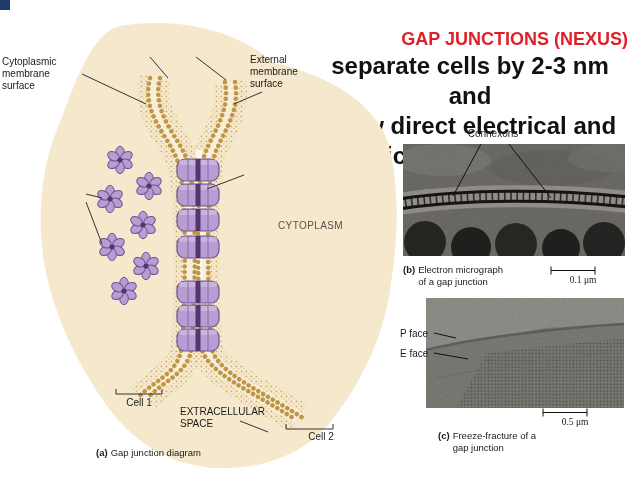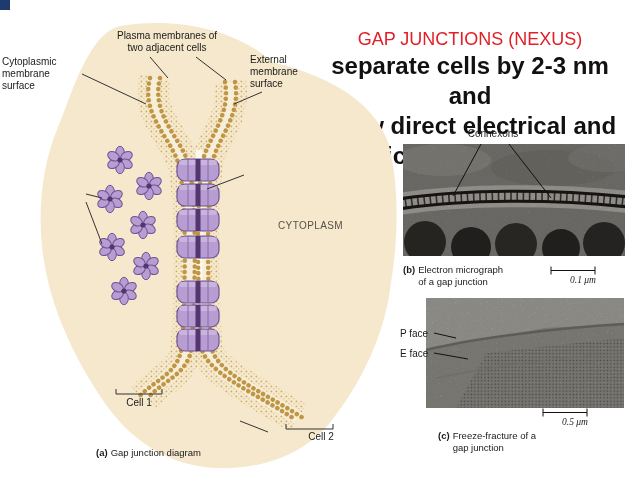--- a/index.html
+++ b/index.html
@@ -1,29 +1,29 @@
 <!DOCTYPE html>
 <html><head>
 <meta charset="utf-8">
 <style>
   html,body{margin:0;padding:0;background:#fff;}
   .slide{position:relative;width:638px;height:478px;background:#ffffff;overflow:hidden;
          font-family:"Liberation Sans",sans-serif;color:#1a1a1a;}
   .abs{position:absolute;}
   .corner{position:absolute;left:0;top:0;width:10px;height:10px;background:#1e3a6e;}
   .title-block{position:absolute;left:312px;top:28px;width:316px;text-align:center;}
-  .title-red{font-size:18px;font-weight:normal;color:#e01f26;line-height:1.25;}
+  .title-red{font-size:18px;font-weight:bold;color:#e01f26;line-height:1.25;text-align:right;}
   .title-sub{font-size:24px;font-weight:bold;color:#111;line-height:1.25;white-space:pre-line;}
   .lbl{position:absolute;font-size:10px;line-height:1.18;color:#1a1a1a;white-space:pre-line;}
   .center{text-align:center;}
   .cyto{letter-spacing:0.4px;color:#55524a;}
   .cap{font-size:9.5px;color:#1a1a1a;line-height:1.25;}
   .cap-prefix{font-weight:bold;margin-right:3px;}
   .cap-text{display:inline-block;white-space:pre-line;vertical-align:top;}
-  .scale-label{font-family:"Liberation Serif",serif;font-style:italic;font-size:9.5px;
+  .scale-label{font-family:"Liberation Serif",serif;font-size:9.5px;
                text-align:center;line-height:1.1;margin-left:20px;}
   svg{display:block;}
 </style>
 </head>
 <body>
 
 <div class="slide">
 
   <div class="corner"></div>
 
@@ -113,30 +113,30 @@
       <line x1="262" y1="92" x2="234" y2="104"></line>
       <line x1="86" y1="194" x2="102" y2="198"></line>
       <line x1="86" y1="202" x2="102" y2="244"></line>
       <line x1="244" y1="175" x2="207" y2="189"></line>
       <path d="M 116,389 L 116,394 L 162,394 L 162,389"></path>
       <line x1="240" y1="421" x2="268" y2="432"></line>
       <path d="M 286,424 L 286,429 L 333,429 L 333,424"></path>
     </g>
   </svg>
 
-  <div class="lbl center" style="left:106px;top:30px;width:122px">Plasma membranes of
-two adjacent cells</div>
   <div class="lbl" style="left:2px;top:56px;width:80px">Cytoplasmic
 membrane
 surface</div>
   <div class="lbl" style="left:250px;top:54px;width:74px">External
 membrane
 surface</div>
   <div class="lbl cyto" style="left:278px;top:220px;width:90px">CYTOPLASM</div>
   <div class="lbl center" style="left:114px;top:397px;width:50px">Cell 1</div>
+  <div class="lbl" style="left:180px;top:406px;width:110px">EXTRACELLULAR
+SPACE</div>
   <div class="lbl center" style="left:296px;top:431px;width:50px">Cell 2</div>
   <div class="abs cap" style="left:96px;top:447px">
     <span class="cap-prefix">(a)</span><span class="cap-text">Gap junction diagram</span>
   </div>
 
   <div class="abs" style="left:398px;top:128px;width:232px;height:182px">
     <div class="lbl center" style="left:0;top:0;width:190px">Connexons</div>
     <svg class="abs" style="left:5px;top:16px" width="222" height="112" viewBox="0 0 222 112">
       <rect width="222" height="112" fill="#93908b"></rect>
       <ellipse cx="40" cy="16" rx="48" ry="16" fill="#a5a29c" opacity="0.8"></ellipse>

